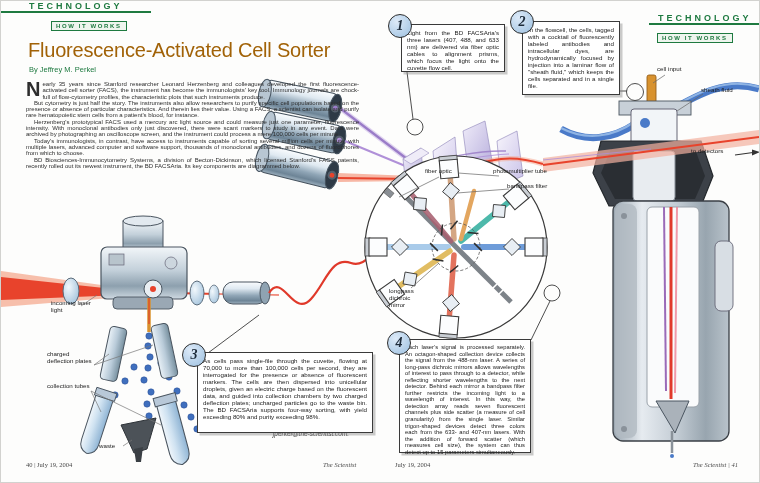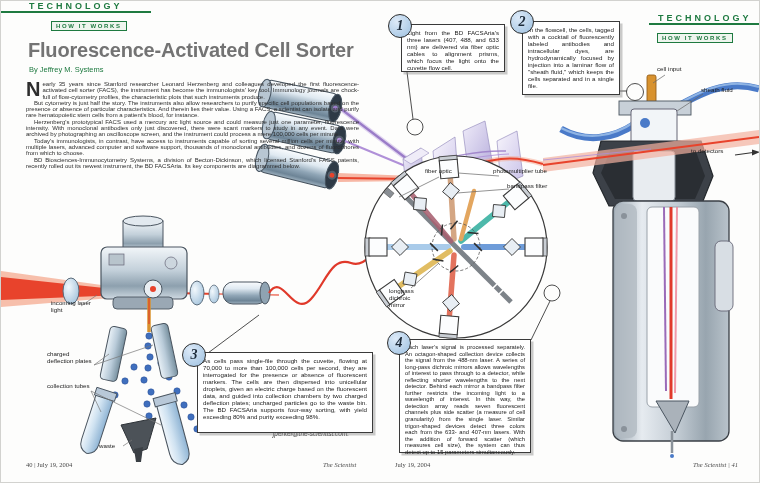--- a/index.html
+++ b/index.html
@@ -8,21 +8,21 @@
     background:#fdfdfc;border:1px solid #d2d2cf;box-sizing:border-box;
     font-family:"Liberation Sans",sans-serif;overflow:hidden;padding-left:29px;
   }
   .abs{position:absolute;}
   
   .section-rule{height:2px;background:#1e7a40;}
   .section-title{font-size:9px;font-weight:bold;letter-spacing:3px;color:#1e7a40;}
   .hiw-badge{font-size:6px;font-weight:bold;letter-spacing:1.6px;color:#1e7a40;
     border:1px solid #1e7a40;background:#eef5ee;padding:1px 4px;display:inline-block;}
   
-  .art-title{font-size:20px;font-weight:bold;color:#737373;letter-spacing:-0.2px;}
+  .art-title{font-size:20px;font-weight:normal;color:#a16207;letter-spacing:-0.2px;}
   .byline{font-size:7.5px;color:#1e7a40;}
   .body-col{width:333px;font-size:6px;line-height:6.3px;color:#2d2d2d;text-align:justify;}
   .body-col p{margin:0;}
   .body-col p.ind{text-indent:8px;}
   .dropcap{float:left;font-size:20px;line-height:17px;font-weight:bold;color:#2d2d2d;
     margin:0 2px 0 0;}
   
   .co-circle{width:24px;height:24px;border-radius:50%;border:1.6px solid #2e2e2e;
     background:radial-gradient(circle at 35% 30%,#ddeaf8,#9cc0e0);box-sizing:border-box;
     display:flex;align-items:center;justify-content:center;
@@ -387,21 +387,21 @@
     </g>
   </svg>
 
   <div class="abs z2" style="left:0;top:12;width:180px;">
     <div class="abs section-title" style="left:28px;top:0;">TECHNOLOGY</div>
     <div class="abs section-rule" style="left:0;top:10px;width:150px;"></div>
     <div class="abs" style="left:50px;top:13px;"><span class="hiw-badge">HOW IT WORKS</span></div>
   </div>
 
   <div class="abs z2 art-title" style="left:27px;top:38px;width:345px;">Fluorescence-Activated Cell Sorter</div>
-  <div class="abs z2 byline" style="left:28px;top:64px;">By Jeffrey M. Systems</div>
+  <div class="abs z2 byline" style="left:28px;top:64px;">By Jeffrey M. Perkel</div>
 
   <div class="abs z2 body-col" style="left:25px;top:80px;">
     <p><span class="dropcap">N</span><span>early 35 years since Stanford researcher Leonard Herzenberg and colleagues developed the first fluorescence-activated cell sorter (FACS), the instrument has become the immunologists' key tool. Immunology journals are chock-full of flow-cytometry profiles, the characteristic plots that such instruments produce.</span></p>
     <p class="ind">But cytometry is just half the story. The instruments also allow researchers to purify specific cell populations based on the presence or absence of particular characteristics. And therein lies their value. Using a FACS, a scientist can isolate and purify rare hematopoietic stem cells from a patient's blood, for instance.</p>
     <p class="ind">Herzenberg's prototypical FACS used a mercury arc light source and could measure just one parameter, fluorescence intensity. With monoclonal antibodies only just discovered, there were scant markers to study in any event. Data were archived by photographing an oscilloscope screen, and the instrument could process a mere 100,000 cells per minute.</p>
     <p class="ind">Today's immunologists, in contrast, have access to instruments capable of sorting several million cells per minute, with multiple lasers, advanced computer and software support, thousands of monoclonal antibodies, and dozens of fluorophores from which to choose.</p>
     <p class="ind">BD Biosciences-Immunocytometry Systems, a division of Becton-Dickinson, which licensed Stanford's FACS patents, recently rolled out its newest instrument, the BD FACSAria. Its key components are diagrammed below.</p>
   </div>
 
   <div class="abs lbl" style="left:50px;top:298px;width:42px;">incoming laser light</div>

